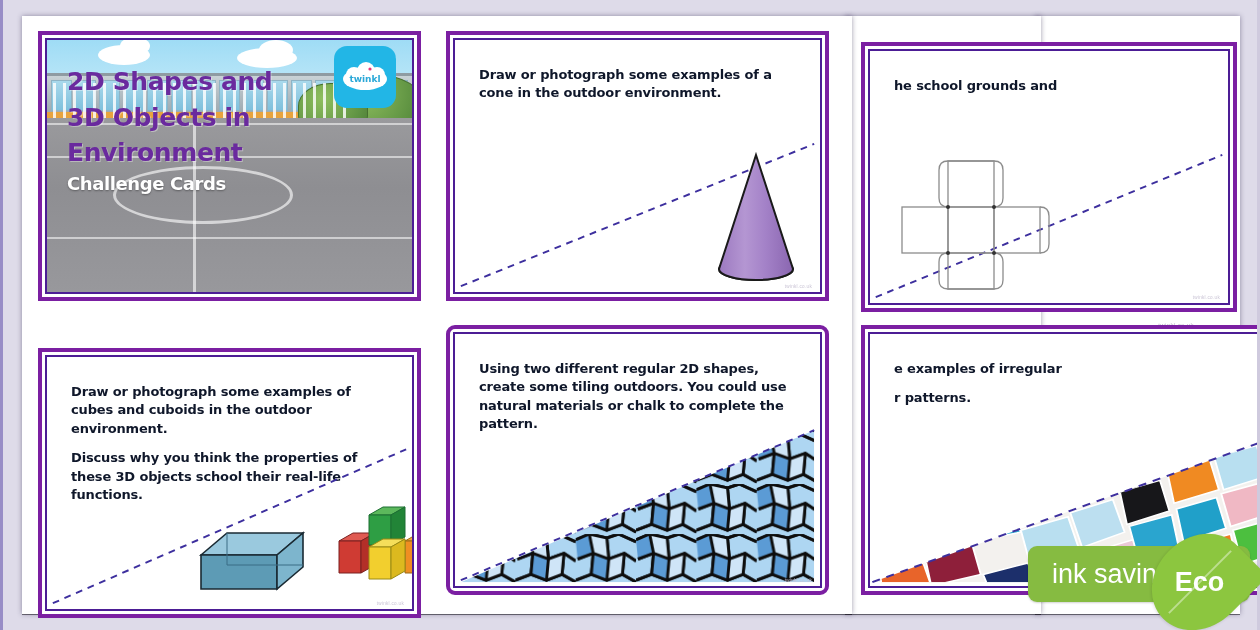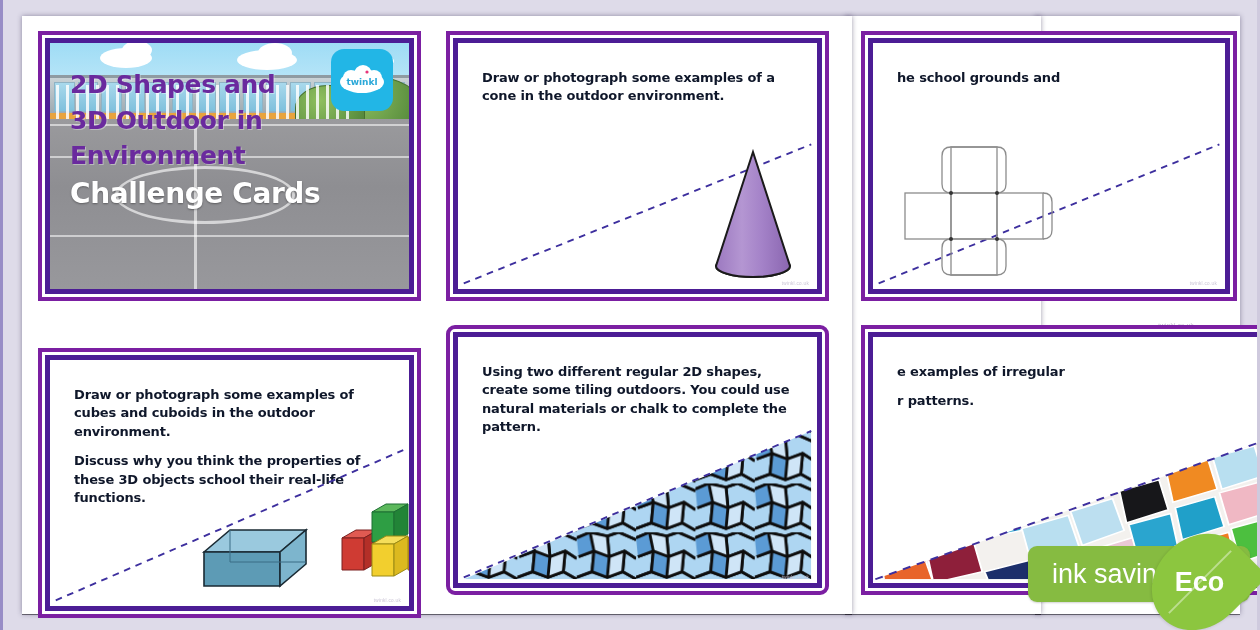--- a/index.html
+++ b/index.html
@@ -36,21 +36,21 @@
 
   
   .card{
     position:absolute;
     background:#fff;
     border:4px solid #7b1fa2;
     overflow:hidden;
   }
   .card-inner{
     position:absolute; inset:3px;
-    border:5px solid #4c1d95;
+    border:2px solid #4c1d95;
     overflow:hidden;
   }
   .card-body{
     position:absolute; inset:0;
     padding:26px 22px 0 24px;
   }
   .card-text{
     font-family:"DejaVu Sans", sans-serif;
     font-size:13px;
     line-height:1.42;
@@ -64,21 +64,21 @@
     pointer-events:none;
   }
   .card-wm{
     position:absolute; right:8px; bottom:3px;
     font-size:4.6px; color:#c9c3d4; letter-spacing:.3px;
   }
 
   
   #card-1{ left:38px;  top:31px;  width:383px; height:270px; }
   #card-2{ left:446px; top:31px;  width:383px; height:270px; }
-  #card-3{ left:861px; top:31px;  width:376px; height:270px; }
+  #card-3{ left:861px; top:42px;  width:376px; height:270px; }
   #card-4{ left:38px;  top:325px; width:383px; height:270px;margin-top:23px; }
   #card-5{ left:446px; top:325px; width:383px; height:270px;border-radius:9px; }
   #card-6{ left:861px; top:325px; width:460px; height:270px; }
 
   
   .cover{ position:absolute; inset:0; overflow:hidden; }
   .cover .sky{
     position:absolute; left:0; top:0; width:100%; height:26%;
     background:linear-gradient(#9fdcf5 0%, #bce7f8 70%, #cfeefb 100%);
   }
@@ -138,21 +138,21 @@
     font-weight:700;
     font-size:25px;
     line-height:1.42;
     color:#6a2a9e;
     text-shadow:1px 1px 0 rgba(255,255,255,.35);
     letter-spacing:-.4px;
   }
   .cover-titles .sub{
     font-family:"DejaVu Sans", sans-serif;
     font-weight:700;
-    font-size:28px;
+    font-size:18px;
     line-height:1.45;
     color:#ffffff;
     letter-spacing:-.4px;
     text-shadow:0 1px 2px rgba(0,0,0,.35);
   }
   .twinkl-logo{
     position:absolute; right:16px; top:6px;
     width:62px; height:62px; border-radius:13px;
     background:#22b6e6;
     display:flex; align-items:center; justify-content:center;
@@ -275,21 +275,21 @@
 
       <div class="ground"></div>
       <div class="line-h" style="top:33%;"></div>
       <div class="line-h" style="top:46%;"></div>
       <div class="line-h" style="top:78%;"></div>
       <div class="line-v" style="left:40%;"></div>
       <div class="circle" style="left:18%;top:50%;width:180px;height:58px;"></div>
 
       <div class="cover-titles">
         <div class="t">2D Shapes and</div>
-        <div class="t">3D Outdoor in</div>
+        <div class="t">3D Objects in</div>
         <div class="t">Environment</div>
         <div class="sub">Challenge Cards</div>
       </div>
 
       <div class="twinkl-logo">
         <svg width="48" height="30" viewBox="0 0 48 30" aria-hidden="true">
           <g>
             <ellipse cx="24" cy="17" rx="22" ry="11" fill="#ffffff"></ellipse>
             <circle cx="13" cy="13" r="8" fill="#ffffff"></circle>
             <circle cx="25" cy="9" r="9" fill="#ffffff"></circle>

